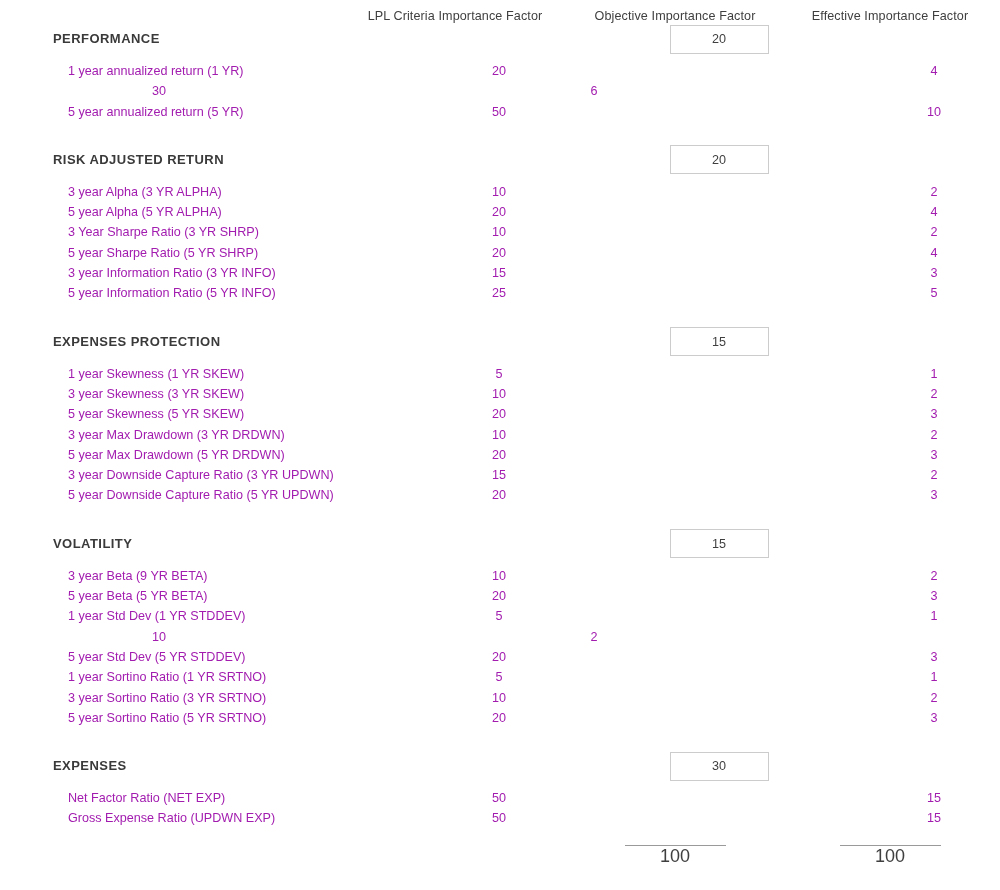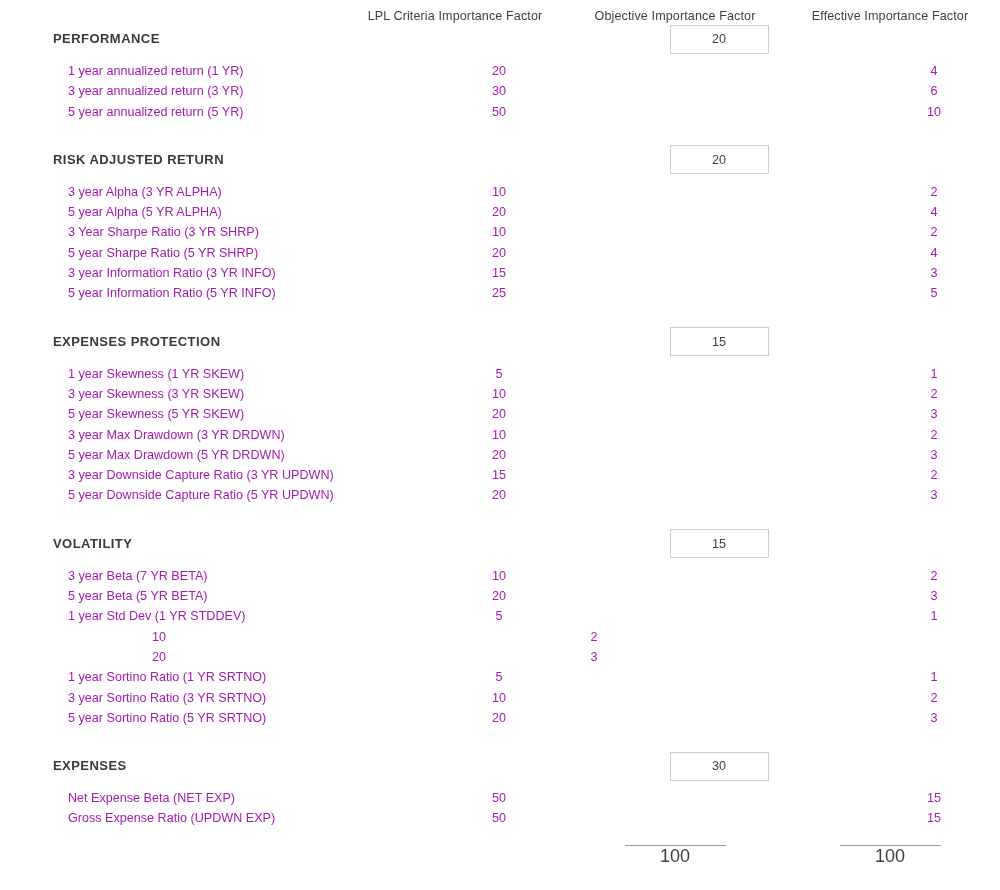--- a/index.html
+++ b/index.html
@@ -147,21 +147,20 @@
           <div class="col-eff"></div>
         </div>
         <div class="criteria-list">
           <div class="grid-row criteria-row">
             <div class="col-label">1 year annualized return (1 YR)</div>
             <div class="col-lpl">20</div>
             <div class="col-obj"></div>
             <div class="col-eff">4</div>
           </div>
           <div class="grid-row criteria-row">
-            <div class="col-label">3 year annualized return (3 YR)</div>
             <div class="col-lpl">30</div>
             <div class="col-obj"></div>
             <div class="col-eff">6</div>
           </div>
           <div class="grid-row criteria-row">
             <div class="col-label">5 year annualized return (5 YR)</div>
             <div class="col-lpl">50</div>
             <div class="col-obj"></div>
             <div class="col-eff">10</div>
           </div>
@@ -276,21 +275,21 @@
         <div class="grid-row section-head">
           <div class="col-label section-title">VOLATILITY</div>
           <div class="col-lpl"></div>
           <div class="col-obj obj-box-wrap">
             <input type="text" class="obj-box" value="15" style="">
           </div>
           <div class="col-eff"></div>
         </div>
         <div class="criteria-list">
           <div class="grid-row criteria-row">
-            <div class="col-label">3 year Beta (7 YR BETA)</div>
+            <div class="col-label">3 year Beta (9 YR BETA)</div>
             <div class="col-lpl">10</div>
             <div class="col-obj"></div>
             <div class="col-eff">2</div>
           </div>
           <div class="grid-row criteria-row">
             <div class="col-label">5 year Beta (5 YR BETA)</div>
             <div class="col-lpl">20</div>
             <div class="col-obj"></div>
             <div class="col-eff">3</div>
           </div>
@@ -299,20 +298,21 @@
             <div class="col-lpl">5</div>
             <div class="col-obj"></div>
             <div class="col-eff">1</div>
           </div>
           <div class="grid-row criteria-row">
             <div class="col-lpl">10</div>
             <div class="col-obj"></div>
             <div class="col-eff">2</div>
           </div>
           <div class="grid-row criteria-row">
+            <div class="col-label">5 year Std Dev (5 YR STDDEV)</div>
             <div class="col-lpl">20</div>
             <div class="col-obj"></div>
             <div class="col-eff">3</div>
           </div>
           <div class="grid-row criteria-row">
             <div class="col-label">1 year Sortino Ratio (1 YR SRTNO)</div>
             <div class="col-lpl">5</div>
             <div class="col-obj"></div>
             <div class="col-eff">1</div>
           </div>
@@ -335,21 +335,21 @@
         <div class="grid-row section-head">
           <div class="col-label section-title">EXPENSES</div>
           <div class="col-lpl"></div>
           <div class="col-obj obj-box-wrap">
             <input type="text" class="obj-box" value="30" style="">
           </div>
           <div class="col-eff"></div>
         </div>
         <div class="criteria-list">
           <div class="grid-row criteria-row">
-            <div class="col-label">Net Expense Beta (NET EXP)</div>
+            <div class="col-label">Net Factor Ratio (NET EXP)</div>
             <div class="col-lpl">50</div>
             <div class="col-obj"></div>
             <div class="col-eff">15</div>
           </div>
           <div class="grid-row criteria-row">
             <div class="col-label">Gross Expense Ratio (UPDWN EXP)</div>
             <div class="col-lpl">50</div>
             <div class="col-obj"></div>
             <div class="col-eff">15</div>
           </div>

